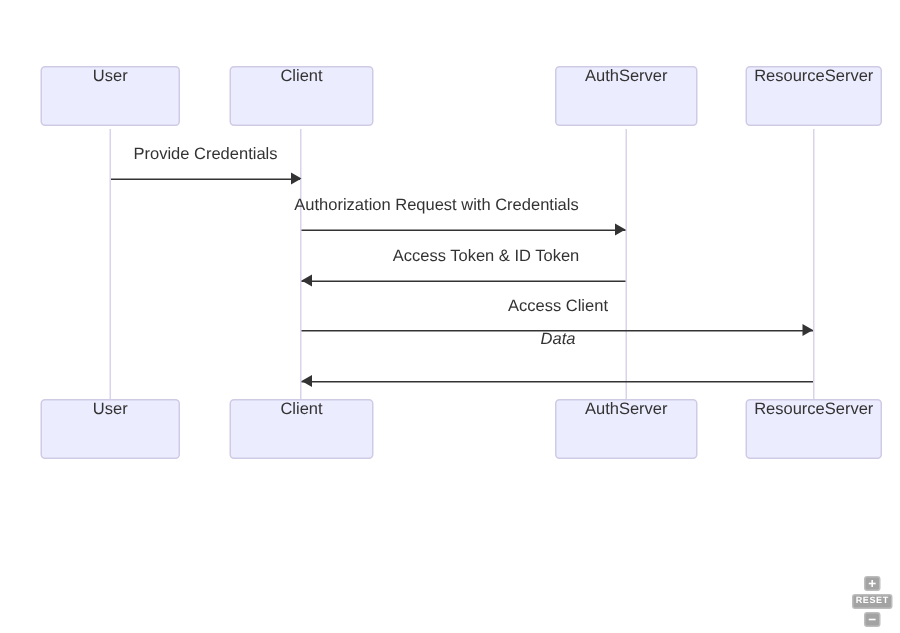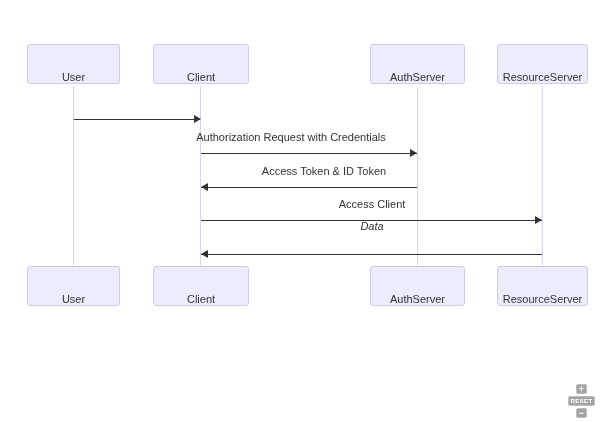--- a/index.html
+++ b/index.html
@@ -16,21 +16,21 @@
     overflow: hidden;
   }
   
   .actor-box {
     position: absolute;
     height: 40px;
     background: #ececff;
     border: 1px solid #cfcbe5;
     border-radius: 3px;
     display: flex;
-    align-items: flex-end;
+    align-items: flex-start;
     justify-content: center;
     font-size: 11px;
     color: #333333;
     box-sizing: border-box;
   }
   
   .lifeline {
     position: absolute;
     top: 86px;
     height: 180px;
@@ -93,20 +93,21 @@
   <div class="actor-box" style="left:153px; top:44px; width:96px;">
       <span>Client</span>
     </div>
   <div class="actor-box" style="left:370px; top:44px; width:95px;">
       <span>AuthServer</span>
     </div>
   <div class="actor-box" style="left:497px; top:44px; width:91px;">
       <span>ResourceServer</span>
     </div>
 
+  <div class="msg-label" style="left:137px; top:97px;">Provide Credentials</div>
   <div class="msg-line" style="left:74px;  top:119px; width:126px;"></div>
   <div class="arrowhead right" style="left:194px; top:115px;"></div>
 
   <div class="msg-label" style="left:291px; top:131px;">Authorization Request with Credentials</div>
   <div class="msg-line" style="left:201px; top:153px; width:216px;"></div>
   <div class="arrowhead right" style="left:410px; top:149px;"></div>
 
   <div class="msg-label" style="left:324px; top:165px;">Access Token &amp; ID Token</div>
   <div class="msg-line" style="left:201px; top:187px; width:216px;"></div>
   <div class="arrowhead left" style="left:201px; top:183px;"></div>

